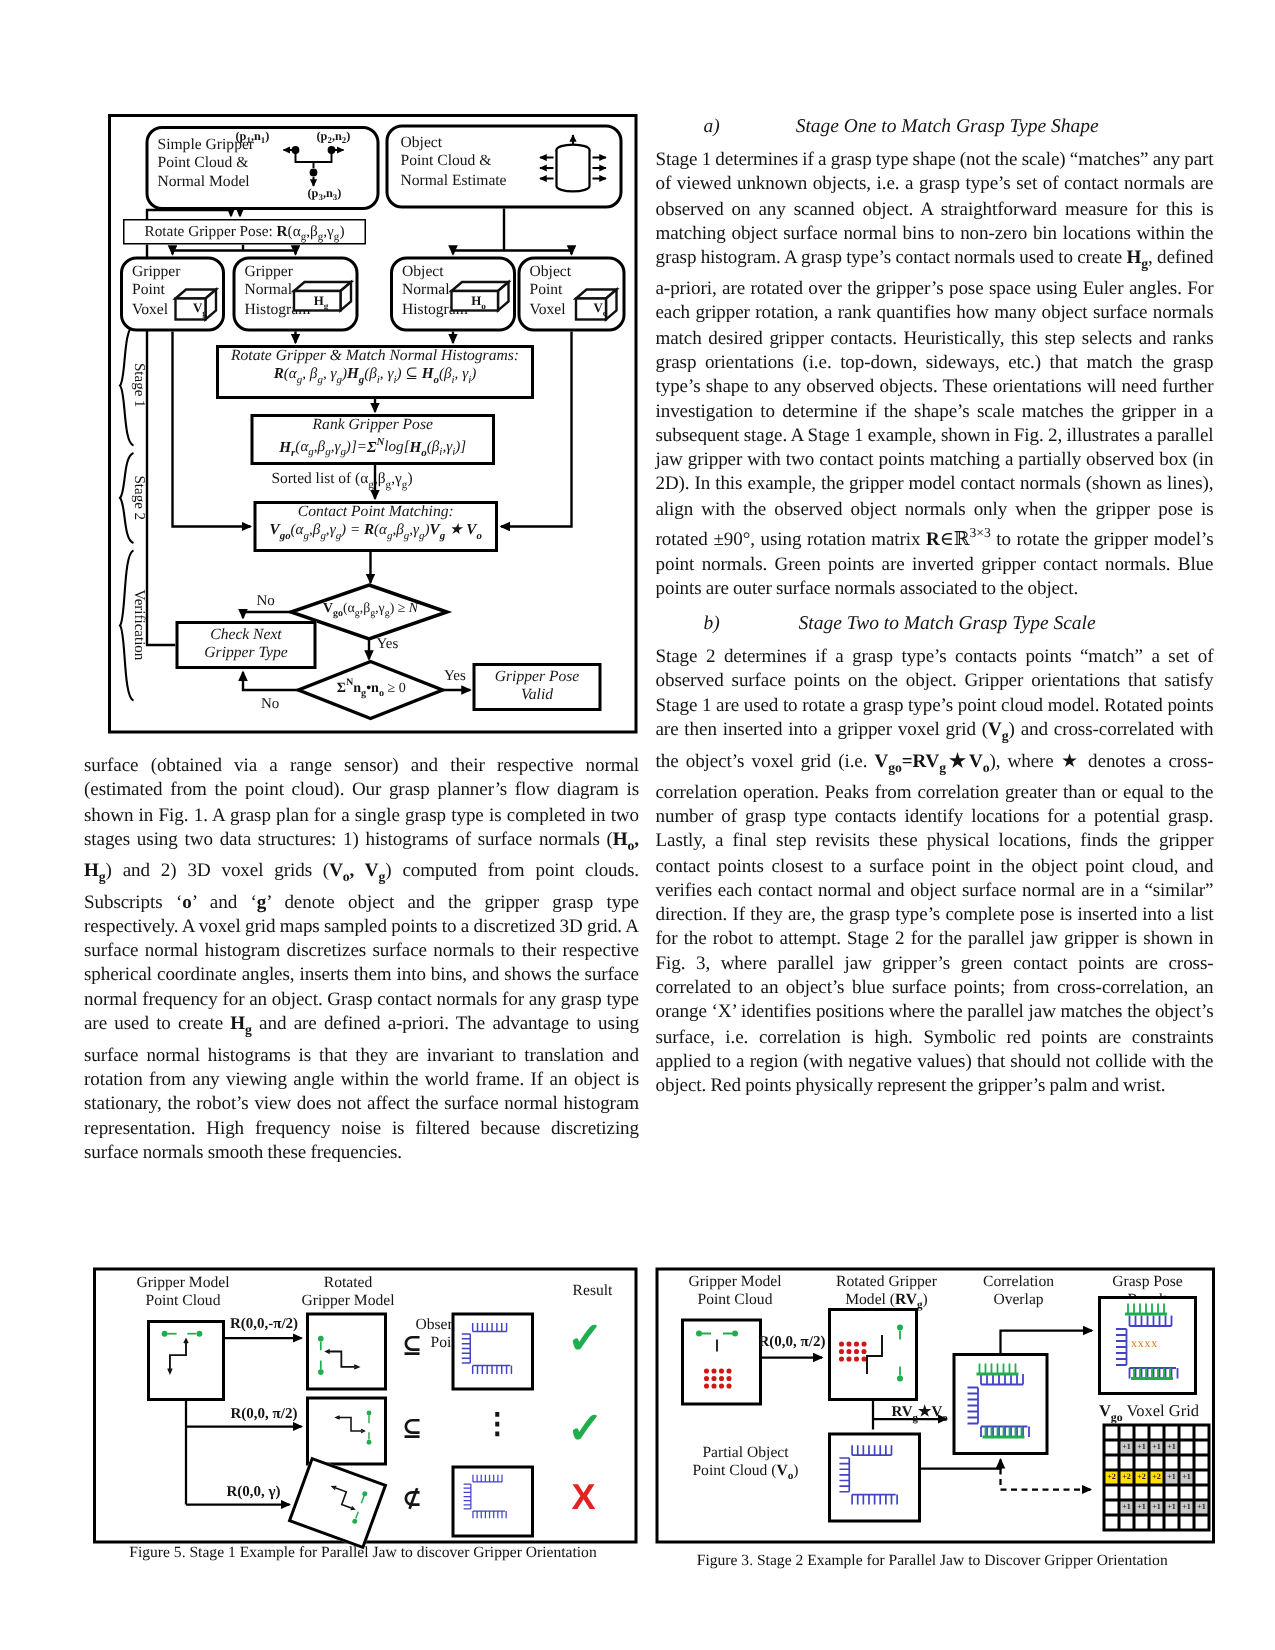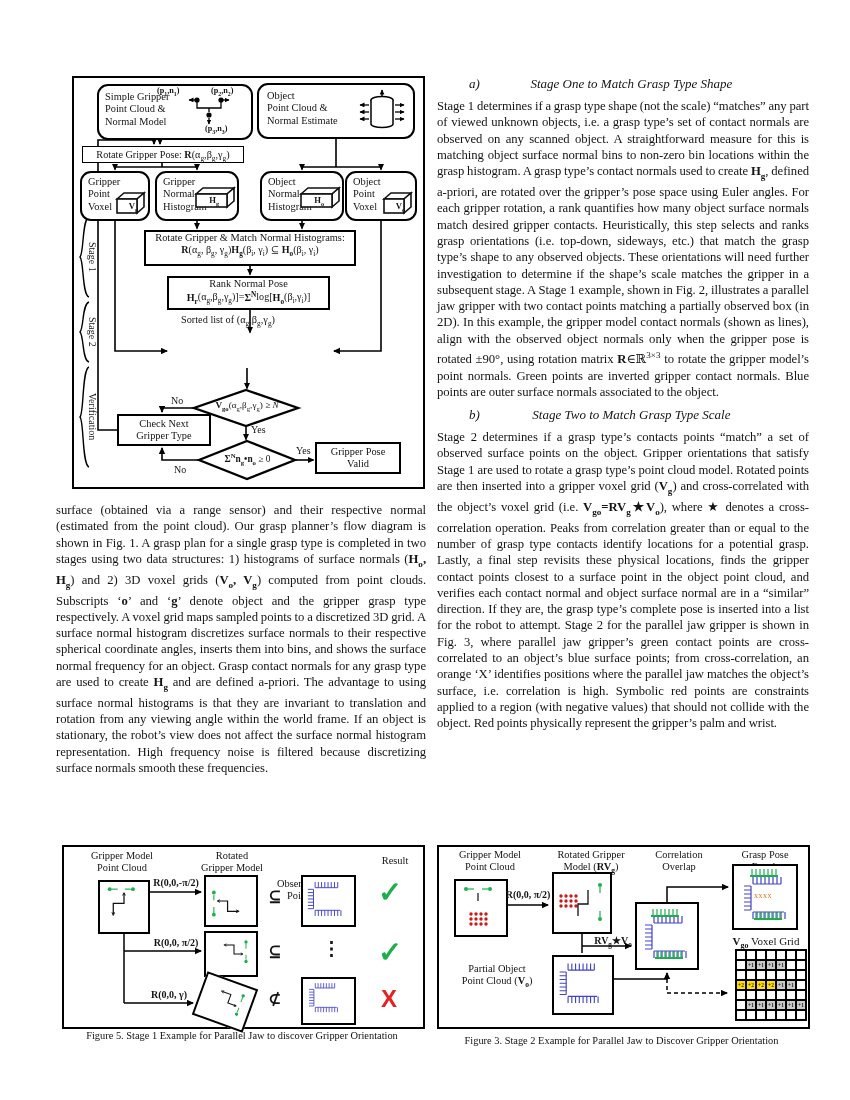--- a/index.html
+++ b/index.html
@@ -9,21 +9,21 @@
   .rightcol{position:absolute;left:437px;top:74px;width:372px;}
   .sec-head{display:flex;font-style:italic;font-size:13px;margin:2px 0 6px 0;}
   .sec-head .lab{margin-left:32px;}
   .sec-head .ttl{flex:1;text-align:center;padding-right:26px;}
   .cap{position:absolute;text-align:center;font-size:10.4px;color:#111;}
   
   .fig1{position:absolute;left:72px;top:76px;width:349px;height:409px;border:2px solid #000;background:#fff;}
   .fig1 .lay{position:absolute;left:0;top:0;width:349px;height:409px;}
   .rnode{position:absolute;border:2.4px solid #000;border-radius:11px;background:#fff;box-sizing:border-box;}
   .snode{position:absolute;border:1.4px solid #000;background:#fff;box-sizing:border-box;text-align:center;}
-  .snode2{position:absolute;border:2.4px solid #000;background:#fff;box-sizing:border-box;text-align:center;}
+  .snode2{position:absolute;border:2.4px solid #000;background:#fff;box-sizing:border-box;text-align:center;font-style:italic;}
   .ntxt{font-size:10.4px;line-height:1.18;}
   .eq{font-size:10.1px;line-height:1.25;text-align:center;}
   .vlab{position:absolute;left:13px;writing-mode:vertical-rl;font-size:10px;display:flex;align-items:center;justify-content:center;}
   .yn{position:absolute;font-size:10px;}
   .dtxt{position:absolute;text-align:center;}
   .minitag{position:absolute;font-weight:bold;font-size:8.6px;}
   
   .figbox{position:absolute;border:2px solid #000;background:#fff;}
   .fhead{position:absolute;text-align:center;font-size:10.4px;line-height:1.12;}
   .pbox{position:absolute;border:2.6px solid #000;background:#fff;box-sizing:border-box;}
@@ -201,26 +201,30 @@
           <use href="#def-cube"></use>
         </svg>
       <span class="minitag" style="right:10px;bottom:6px;"><b>V<sub>o</sub></b></span>
     </div>
 
     <div class="snode2" style="left:70px;top:152px;width:212px;height:36px;">
       <div class="ntxt">Rotate Gripper &amp; Match Normal Histograms:</div>
       <div class="eq"><b>R</b>(α<sub>g</sub>, β<sub>g</sub>, γ<sub>g</sub>)<b>H<sub>g</sub></b>(β<sub>i</sub>, γ<sub>i</sub>) ⊆ <b>H<sub>o</sub></b>(β<sub>i</sub>, γ<sub>i</sub>)</div>
     </div>
     <div class="snode2" style="left:93px;top:198px;width:163px;height:34px;">
-      <div class="ntxt">Rank Normal Pose</div>
+      <div class="ntxt">Rank Gripper Pose</div>
       <div class="eq"><b>H<sub>r</sub></b>(α<sub>g</sub>,β<sub>g</sub>,γ<sub>g</sub>)]=<b>Σ<sup>N</sup></b>log[<b>H<sub>o</sub></b>(β<sub>i</sub>,γ<sub>i</sub>)]</div>
     </div>
     <div style="position:absolute;left:48px;top:236px;width:212px;text-align:center;font-size:10.3px;">
       <span>Sorted list of</span>
       <span style="margin-left:0;">(α<sub>g</sub>,β<sub>g</sub>,γ<sub>g</sub>)</span>
+    </div>
+    <div class="snode2" style="left:95px;top:256px;width:163px;height:34px;">
+      <div class="ntxt">Contact Point Matching:</div>
+      <div class="eq"><b>V<sub>go</sub></b>(α<sub>g</sub>,β<sub>g</sub>,γ<sub>g</sub>) = <b>R</b>(α<sub>g</sub>,β<sub>g</sub>,γ<sub>g</sub>)<b>V<sub>g</sub></b> ★ <b>V<sub>o</sub></b></div>
     </div>
 
     <div class="dtxt" style="left:121px;top:322px;width:104px;font-size:9.2px;"><b>V<sub>go</sub></b>(α<sub>g</sub>,β<sub>g</sub>,γ<sub>g</sub>) ≥ <i>N</i></div>
     <div class="snode2" style="left:43px;top:336px;width:94px;height:32px;">
       <div class="ntxt" style="padding-top:2px;">Check Next<br>Gripper Type</div>
     </div>
     <div class="dtxt" style="left:127px;top:374px;width:93px;font-size:9.4px;"><b>Σ<sup>N</sup>n<sub>g</sub>•n<sub>o</sub></b> ≥ 0</div>
     <div class="snode2" style="left:241px;top:364px;width:86px;height:32px;">
       <div class="ntxt" style="padding-top:2px;">Gripper Pose<br>Valid</div>
     </div>

